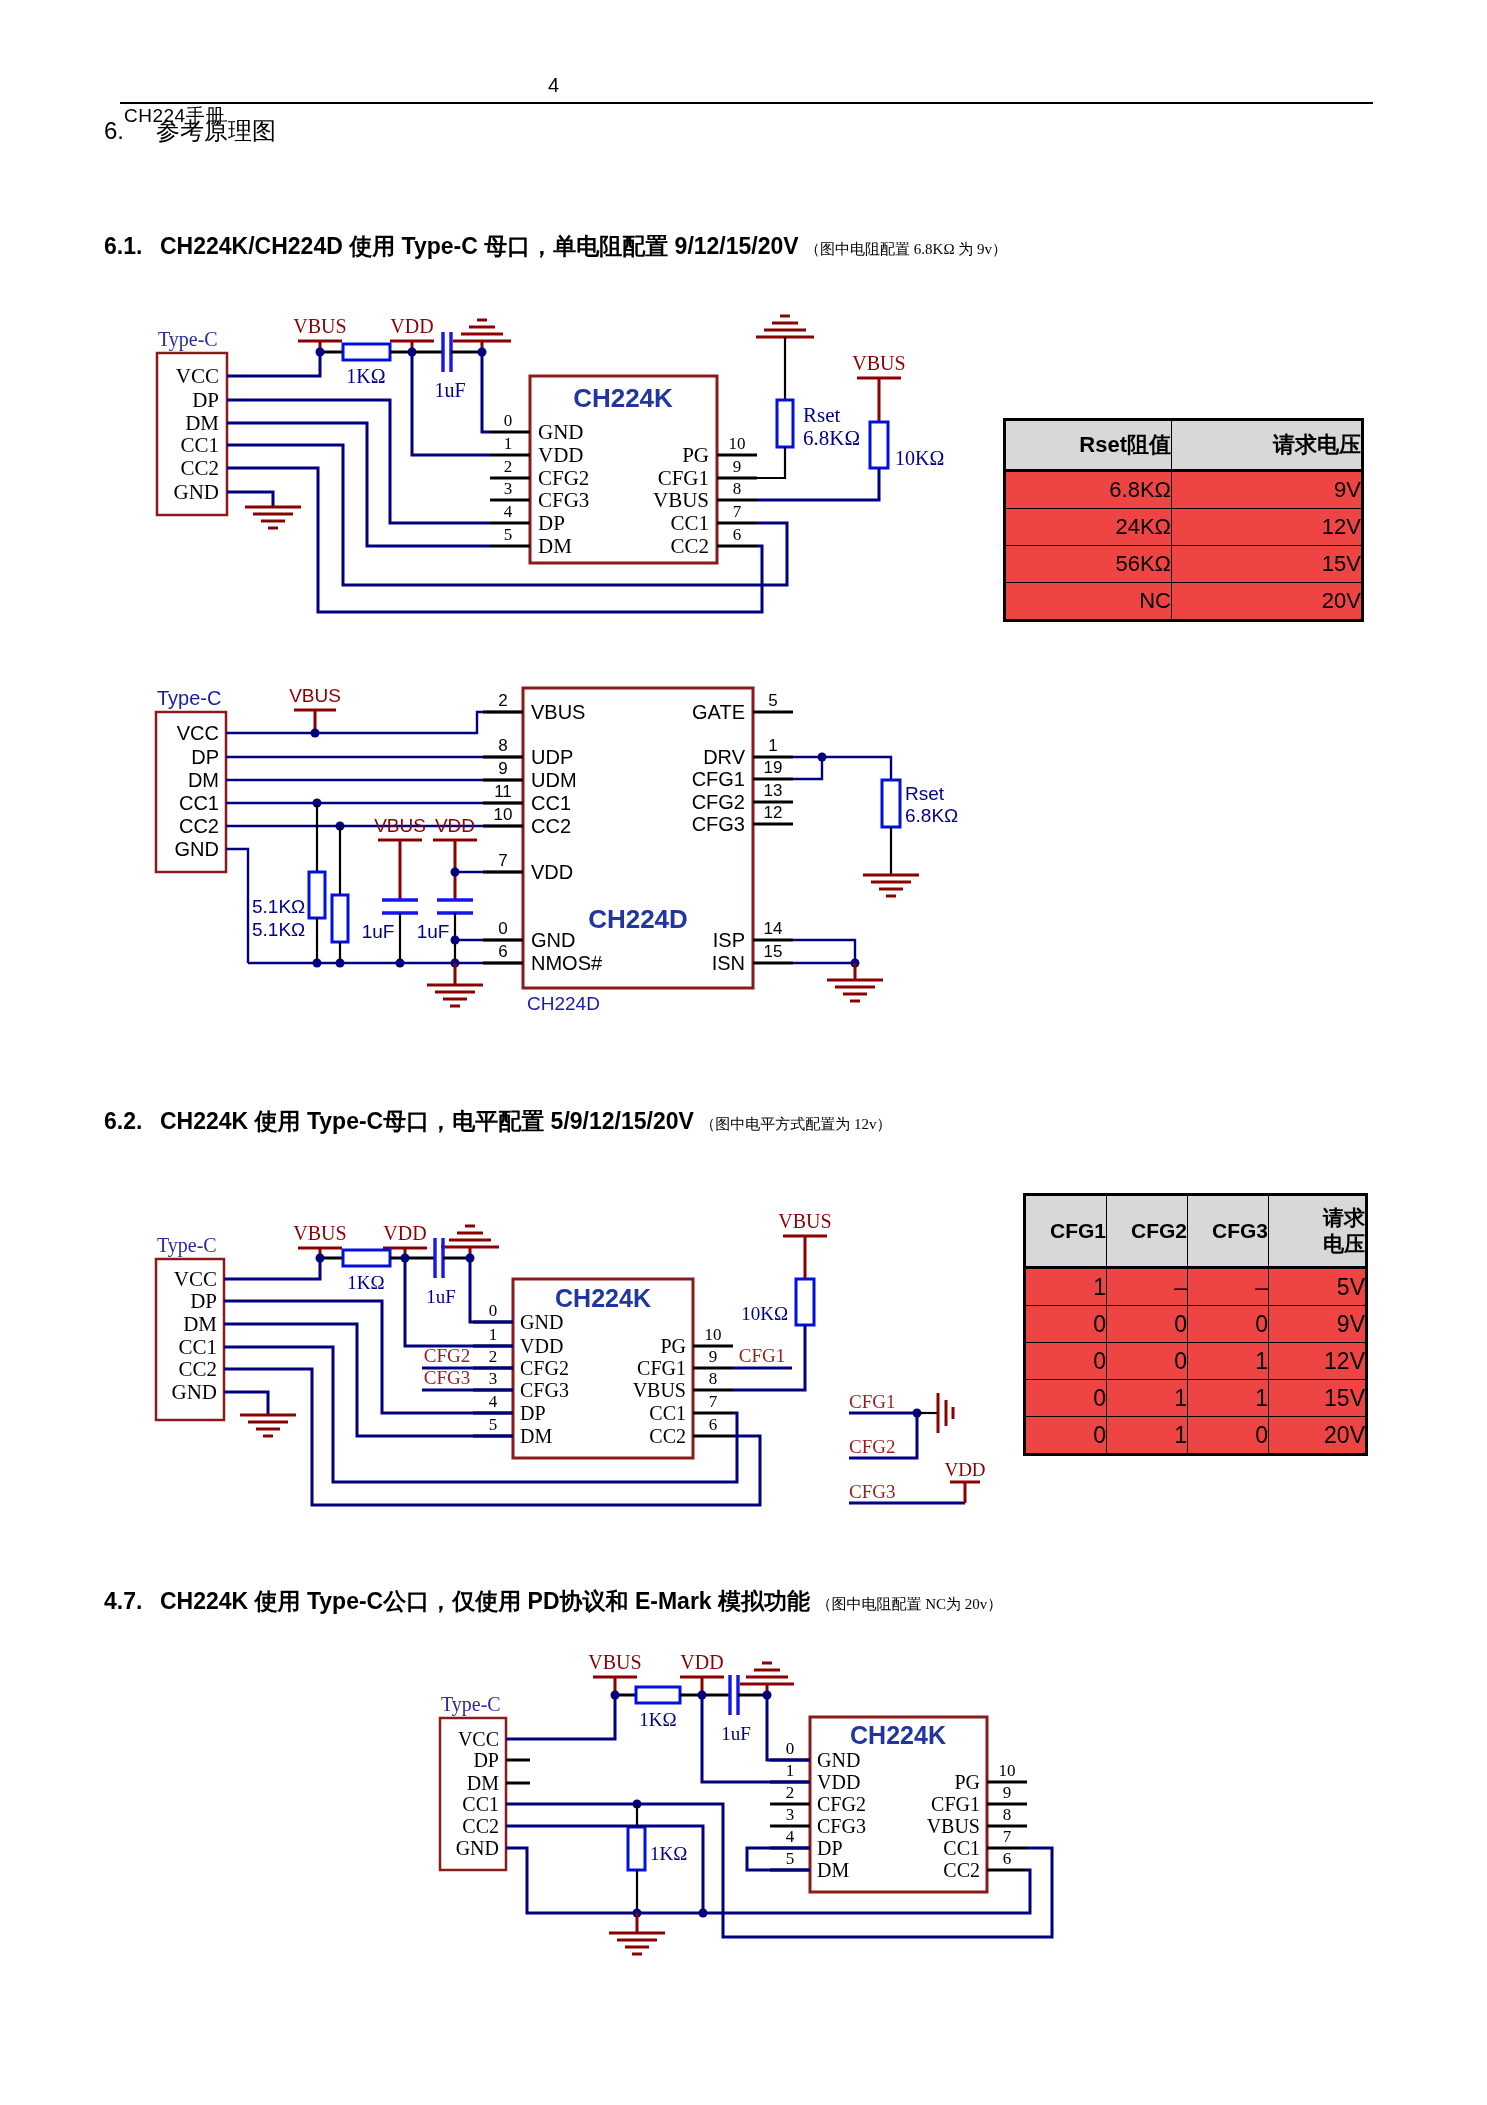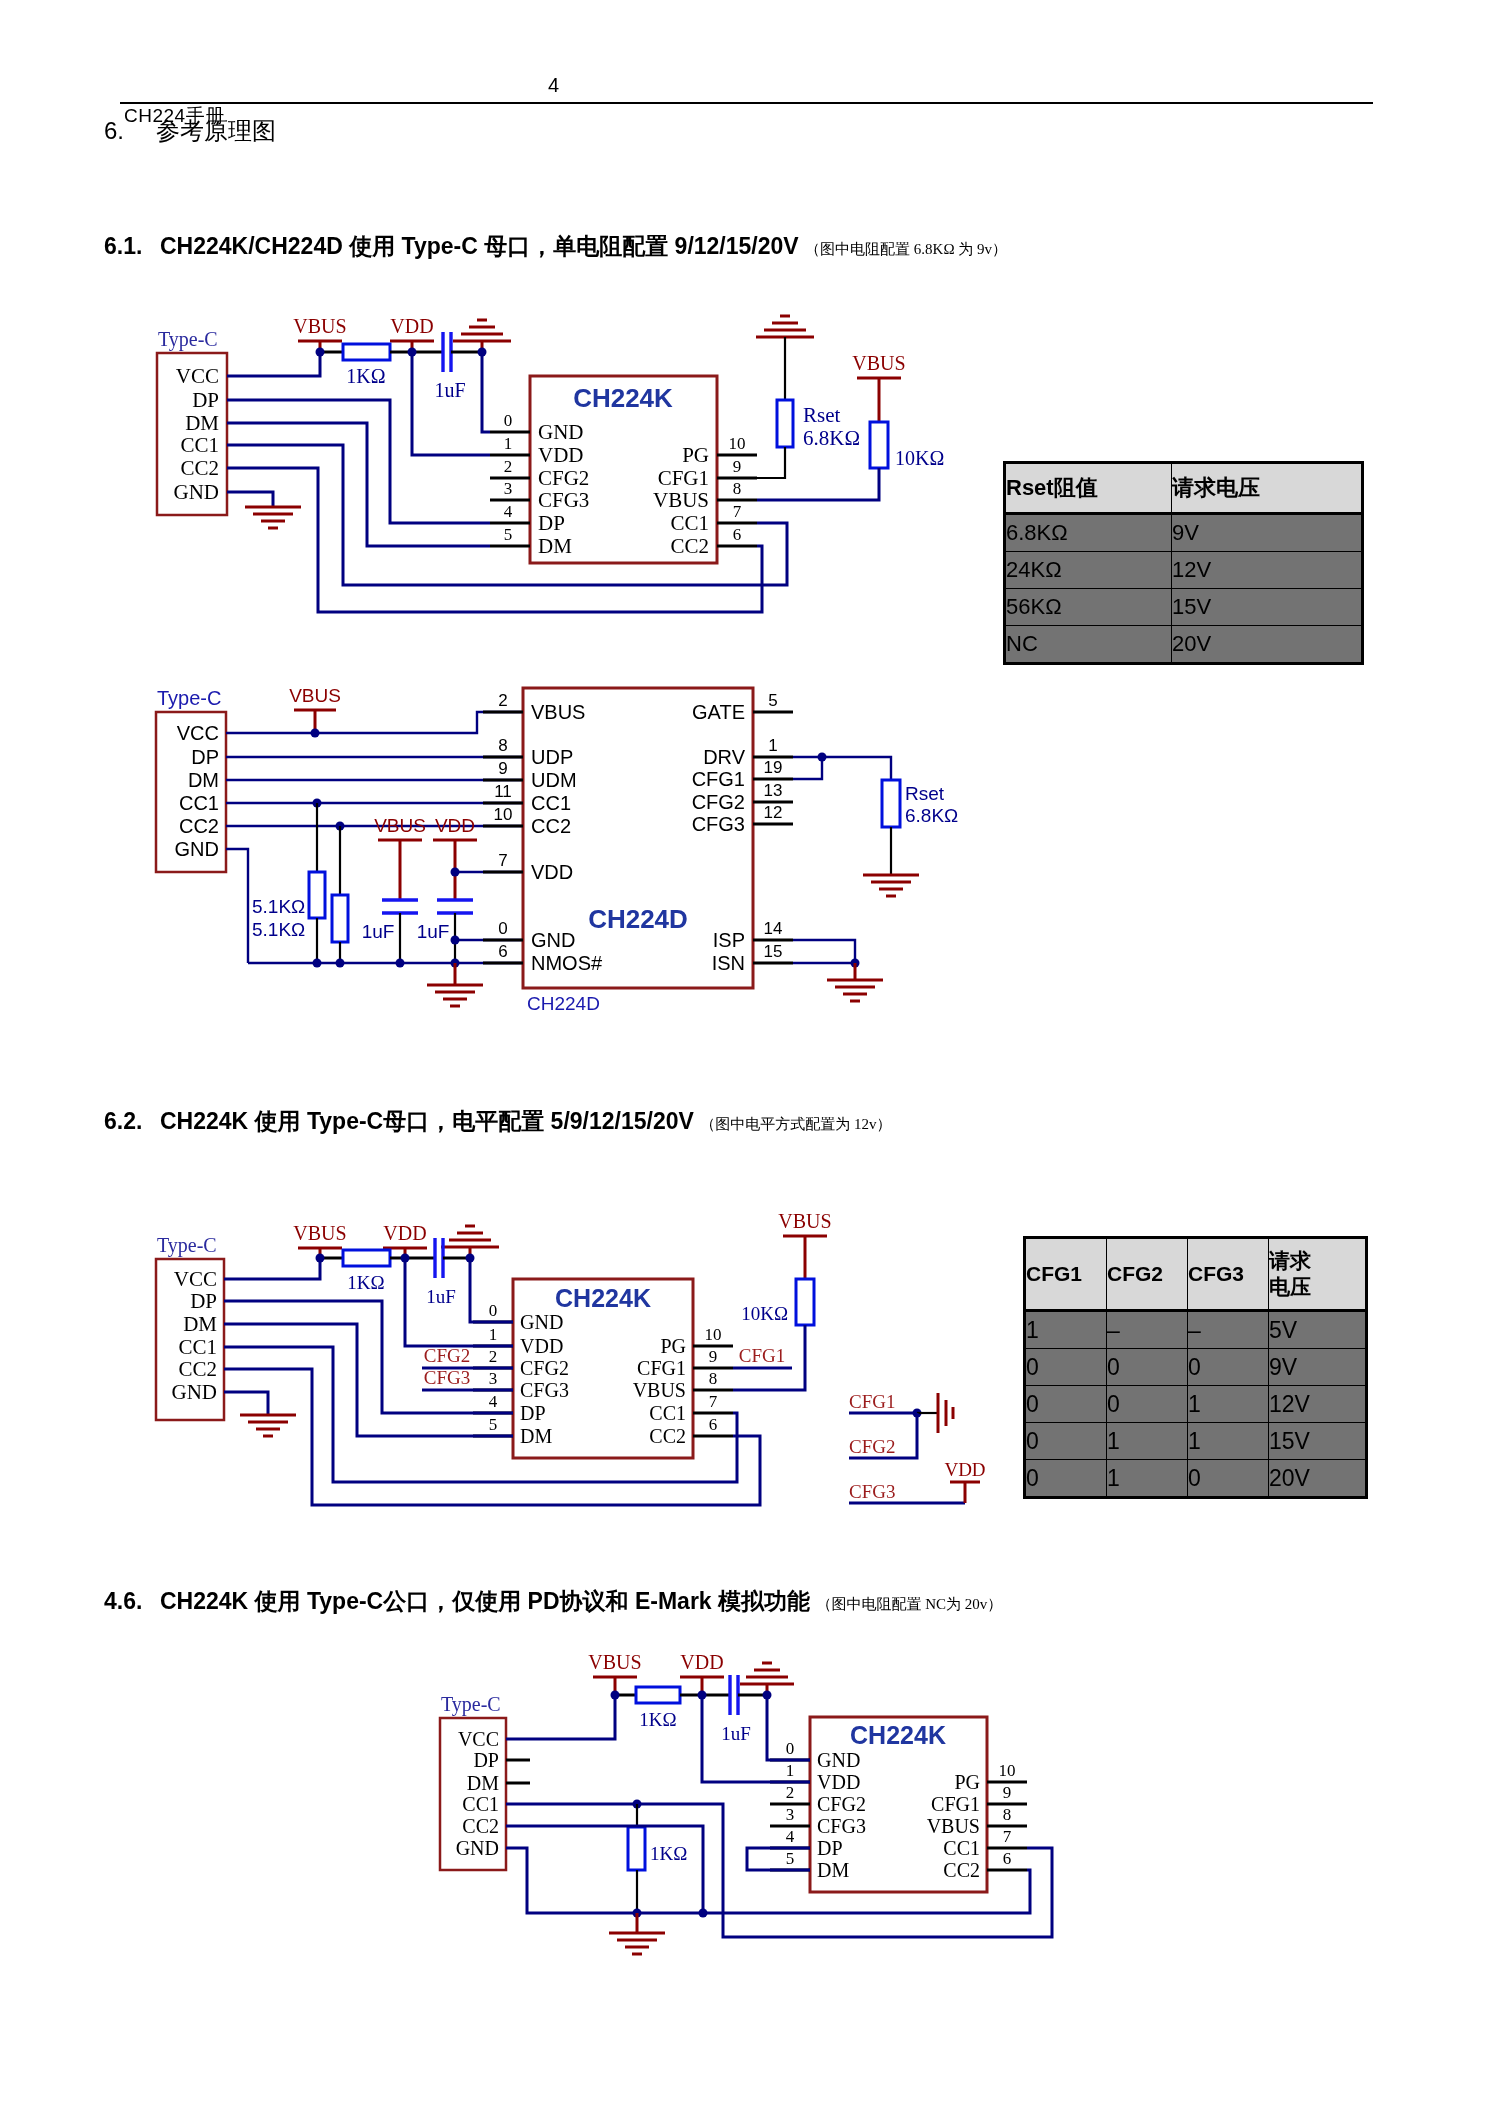--- a/index.html
+++ b/index.html
@@ -32,22 +32,22 @@
   .wn2{stroke:#000080;stroke-width:2.4;fill:none;}
   .wk{stroke:#000;stroke-width:3;fill:none;}
   .wk2{stroke:#000;stroke-width:2.2;fill:none;}
   .wr{stroke:#8b0000;stroke-width:3;fill:none;}
   .cmp{stroke:#0010dd;stroke-width:3;fill:#fff;}
   .cpl{stroke:#1515f0;stroke-width:3.4;fill:none;}
   .boxa{stroke:#8b1a1a;stroke-width:3;fill:none;}
   .boxc{stroke:#8b1a1a;stroke-width:2.5;fill:none;}
   .dot{fill:#000080;stroke:none;}
   
-  table.dtab{position:absolute;border-collapse:collapse;table-layout:fixed;background:#737373;
-             font-family:"Liberation Sans",sans-serif;text-align:left;margin-top:43px;}
+  table.dtab{position:absolute;border-collapse:collapse;table-layout:fixed;background:#ef4444;
+             font-family:"Liberation Sans",sans-serif;text-align:right;}
   table.dtab td,table.dtab th{border:1.6px solid #000;padding:0;}
   table.dtab tr.hd th{background:#d8d8d8;border-bottom:3.5px solid #000;font-weight:600;}
   table.dtab{border:3px solid #000;}
   .t1{left:1003px;top:418px;width:361px;height:197px;font-size:22px;}
   .t1 tr.hd th{height:48px;font-size:22px;}
   .t1 td{height:36px;}
   .t2{left:1023px;top:1193px;width:345px;height:259px;font-size:23px;}
   .t2 tr.hd th{height:70px;font-size:21px;white-space:pre-line;line-height:1.25;}
   .t2 td{height:36px;}
 </style>
@@ -536,21 +536,21 @@
     <tr>
           <td>0</td>
           <td>1</td>
           <td>0</td>
           <td>20V</td>
         </tr>
   </tbody>
     </table>
 
   <div class="h2" style="left:104px;top:1586px;">
-    <span class="n">4.6.</span><span>CH224K 使用 Type-C公口，仅使用 PD协议和 E-Mark 模拟功能 </span><span class="note">（图中电阻配置 NC为 20v）</span>
+    <span class="n">4.7.</span><span>CH224K 使用 Type-C公口，仅使用 PD协议和 E-Mark 模拟功能 </span><span class="note">（图中电阻配置 NC为 20v）</span>
   </div>
 
   <svg class="sch-serif" style="left:330px;top:1645px;" width="780" height="330" viewBox="0 0 780 330">
     <g>
       <rect class="boxc" x="110" y="73" width="66" height="152"></rect>
       <text class="tconn" x="111" y="66" style="fill:#2a2a9e;font-family:'Liberation Serif',serif;">Type-C</text>
       <text class="tpin2" x="169" y="101" text-anchor="end">VCC</text>
       <text class="tpin2" x="169" y="122" text-anchor="end">DP</text>
       <text class="tpin2" x="169" y="145" text-anchor="end">DM</text>
       <text class="tpin2" x="169" y="166" text-anchor="end">CC1</text>

